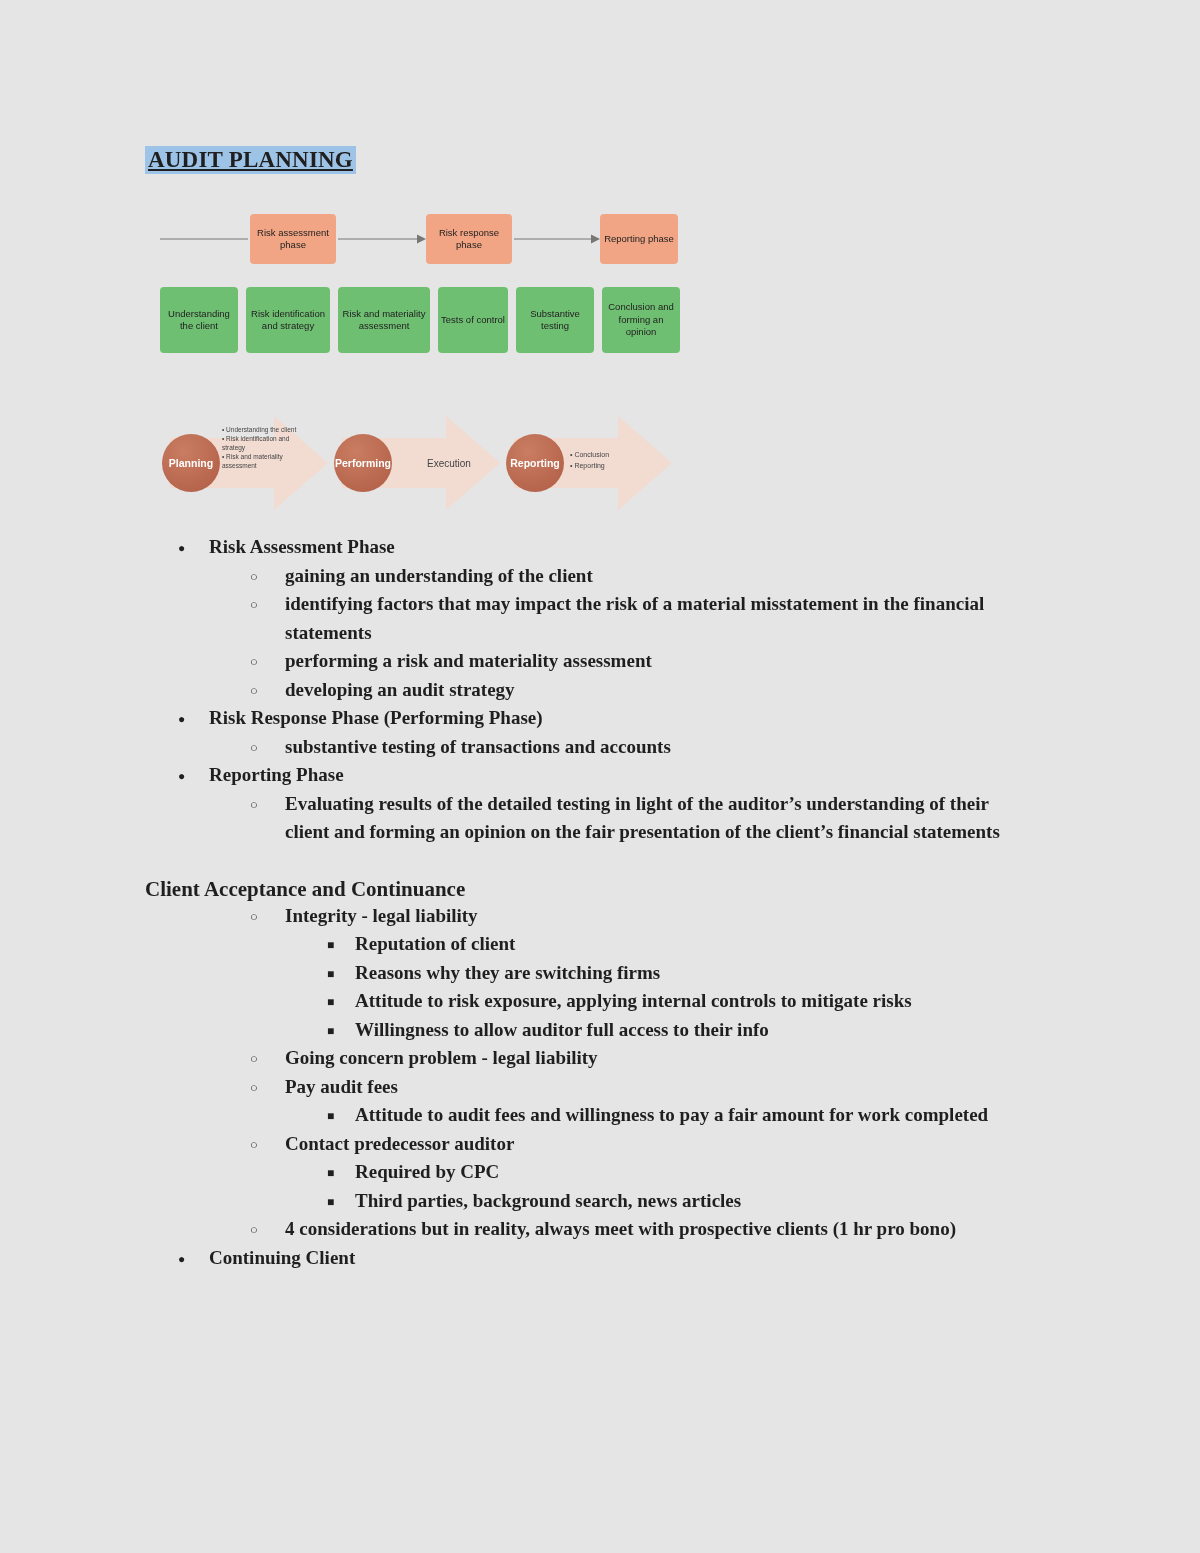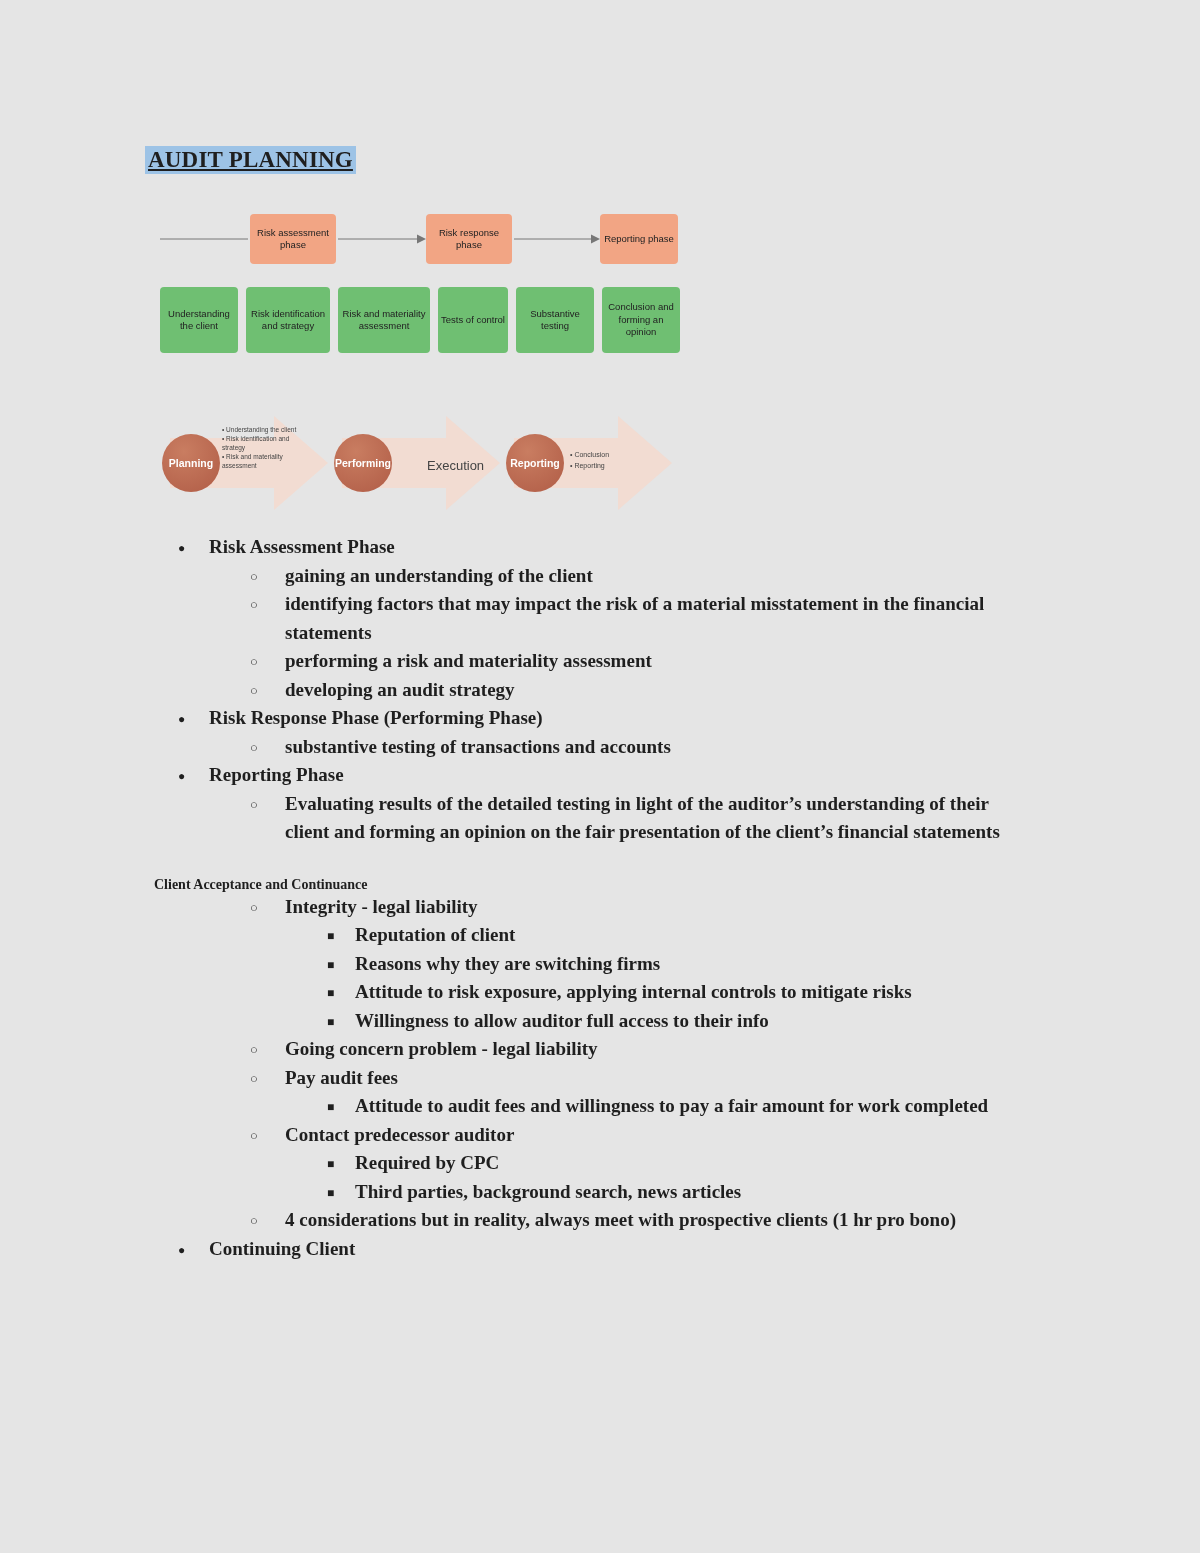--- a/index.html
+++ b/index.html
@@ -47,37 +47,37 @@
   .stage .arrow polygon { fill:var(--arrow-fill,#f2dcd2); }
   .circle {
     position:absolute; left:2px; top:23px; width:58px; height:58px;
     border-radius:50%;
     background:radial-gradient(circle at 38% 30%, #c97d61, var(--circle-fill,#b05c46));
     color:#fff; font-weight:700; font-size:10.5px;
     display:flex; align-items:center; justify-content:center;
   }
   .notes { position:absolute; color:#444; }
   .notes-planning  { left:62px; top:14px; width:80px; font-size:6.5px; line-height:1.4; }
-  .notes-performing{ left:74px; top:47px; font-size:13px;padding-left:21px; }
+  .notes-performing{ left:74px; top:47px; font-size:10px;padding-left:21px; }
   .notes-reporting { left:66px; top:38px; font-size:7px; line-height:1.6; }
   .note.b::before { content:"• "; }
 
   
   .outline { width:872px; font-size:19px; font-weight:700; line-height:1.5; }
   .outline1 { margin-top:28px; }
   .li { display:flex; }
   .li::before { flex:0 0 auto; font-weight:400; }
   .lv1 { margin-left:33px; }
   .lv1::before { content:"●"; width:31px; font-size:12px; padding-top:6px; }
   .lv2 { margin-left:105px;font-family:Liberation Serif, serif; }
   .lv2::before { content:"○"; width:35px; font-size:13px; padding-top:5px; }
   .lv3 { margin-left:182px; }
   .lv3::before { content:"■"; width:28px; font-size:12px; padding-top:6px; }
 
-  .section-heading { font-size:14px; font-weight:700; margin:30px 0 0 9px; }
+  .section-heading { font-size:21px; font-weight:700; margin:30px 0 0 0; }
 </style>
 </head>
 <body>
 
 <div class="page">
 
   <h1 class="title"><span class="hl">AUDIT PLANNING</span></h1>
 
   <div class="diagram1">
     <svg class="d1-svg" width="522" height="148">

